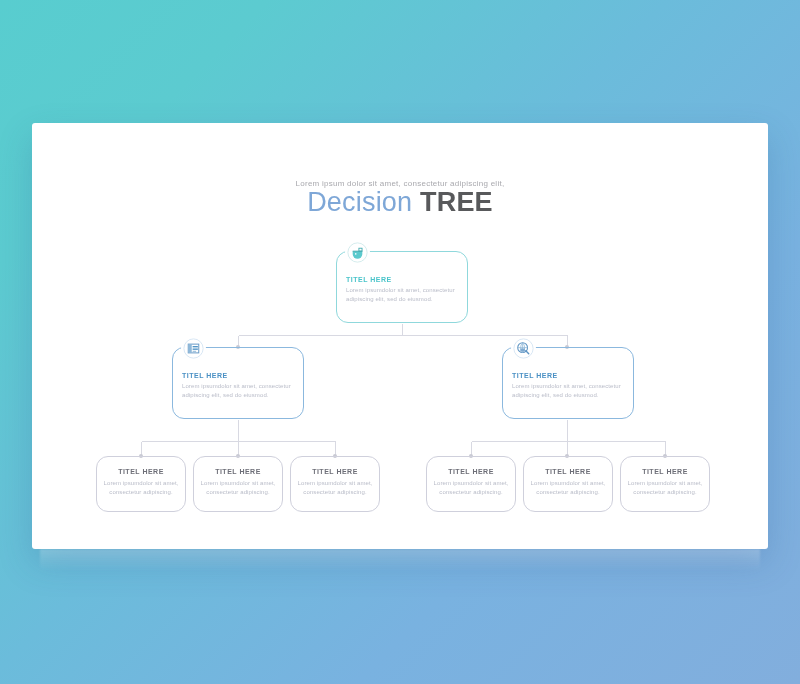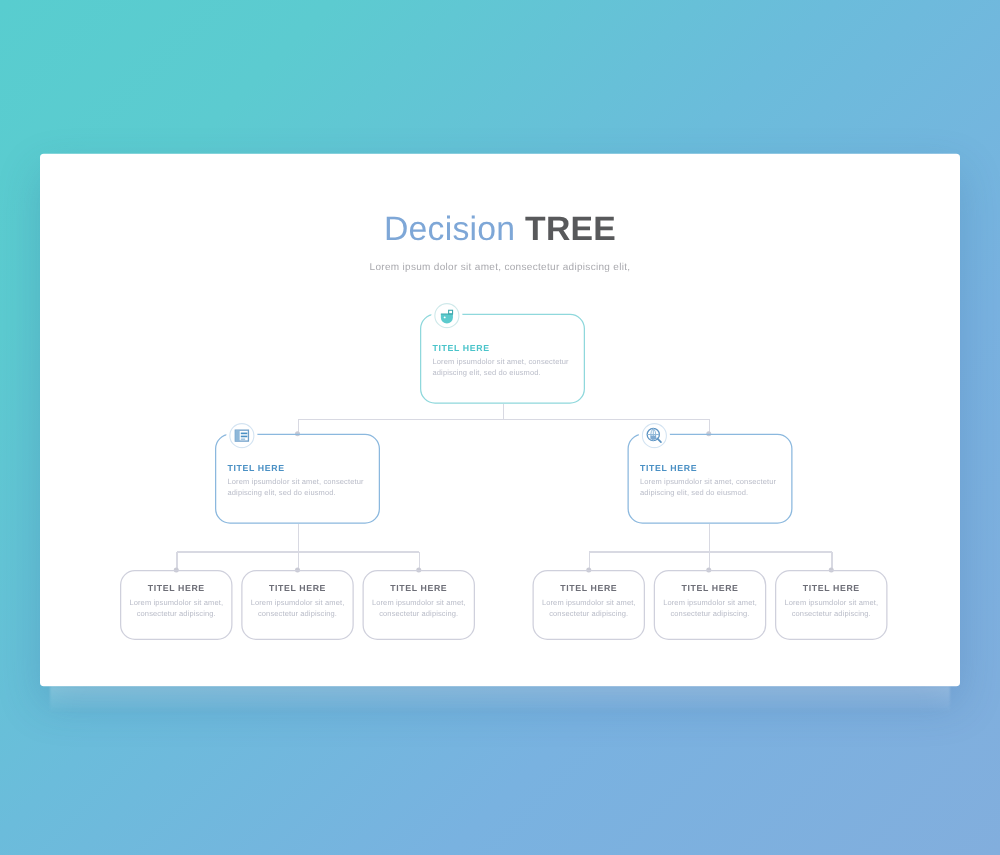--- a/index.html
+++ b/index.html
@@ -179,22 +179,22 @@
     border-radius: 50%;
     background: #c9cad4;
   }
 </style>
 </head>
 <body>
 
 <div id="slide-card">
 
   <div id="heading-block">
+    <div id="page-subtitle">Lorem ipsum dolor sit amet, consectetur adipiscing elit,</div>
     <div id="page-title"><span class="title-light">Decision </span><span class="title-bold">TREE</span></div>
-    <div id="page-subtitle">Lorem ipsum dolor sit amet, consectetur adipiscing elit,</div>
   </div>
 
   <div id="tree-canvas">
 
     <svg id="connector-layer" viewBox="0 0 736 426" width="736" height="426">
       <g stroke="#d8d9e2" stroke-width="1" fill="none" shape-rendering="crispEdges">
 
         <path d="M370.5 200.5 L370.5 212.5"></path>
         <path d="M206.5 212.5 L535.5 212.5"></path>
         <path d="M206.5 212.5 L206.5 224.5"></path>

